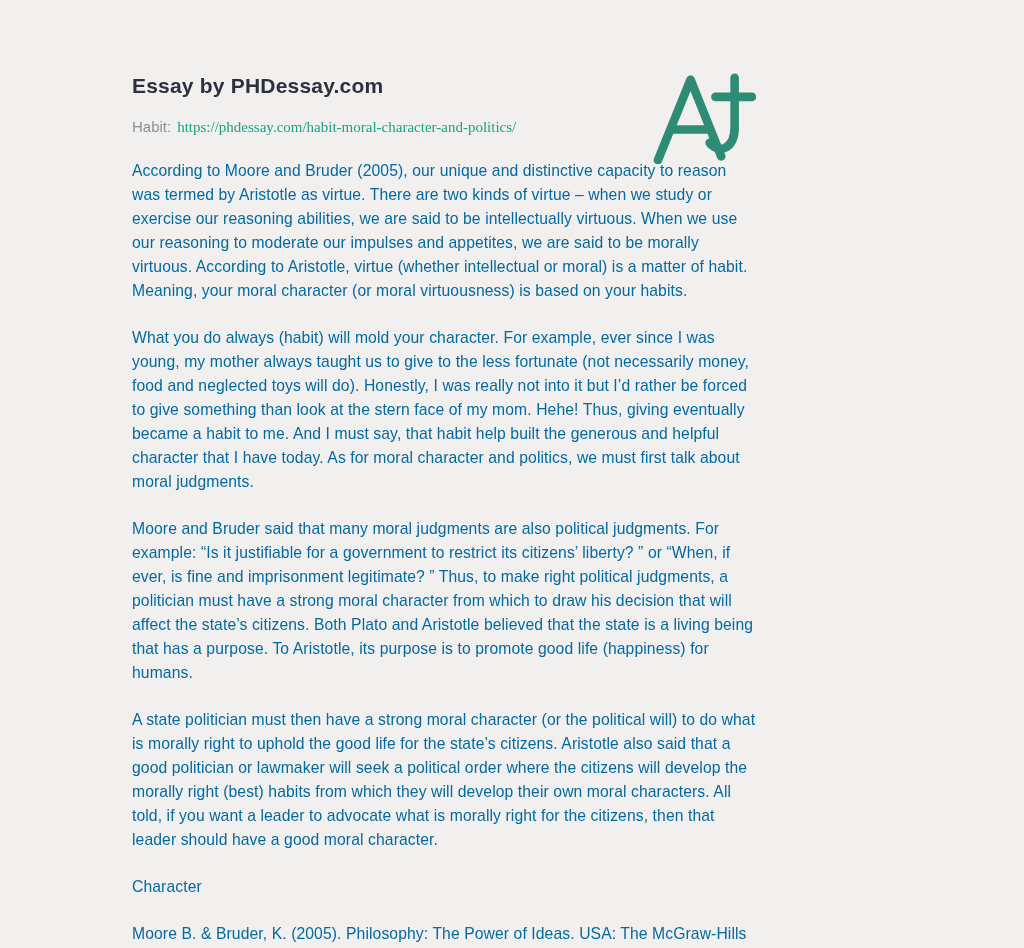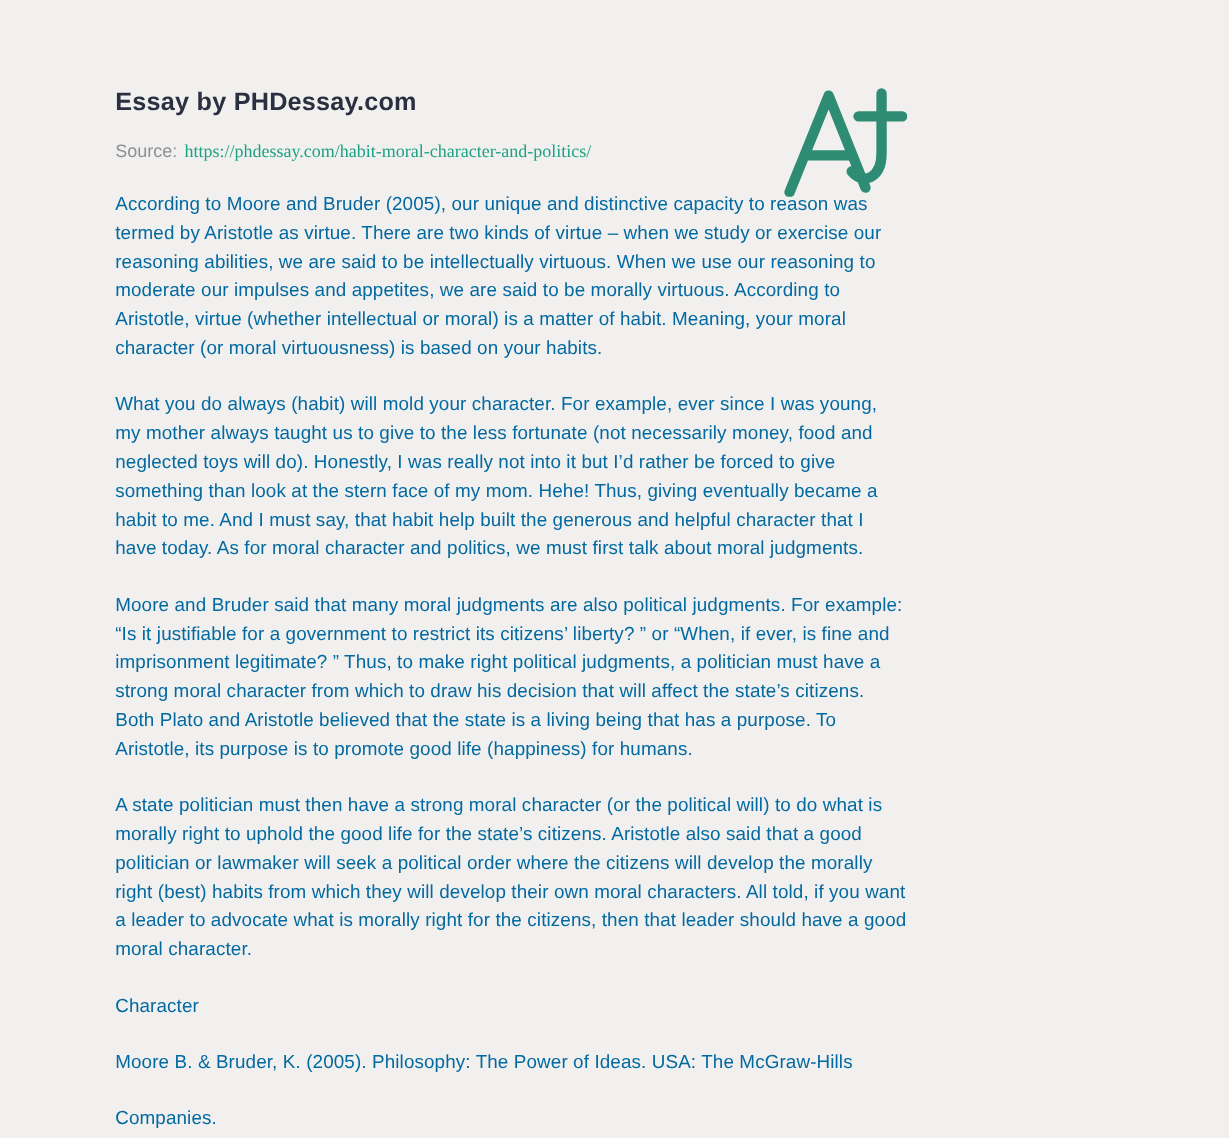--- a/index.html
+++ b/index.html
@@ -6,20 +6,21 @@
   html, body {
     background: #f1f0ee;
     font-family: "Liberation Sans", sans-serif;
   }
   .page {
     position: relative;
     width: 852px;
     height: 948px;
     background: #f1f0ee;
     overflow: hidden;
+    padding-left: 36px;
   }
   .content {
     padding: 0 96px;
   }
   .byline {
     padding-top: 74px;
     font-size: 21px;
     font-weight: 600;
     color: #2b3040;
     letter-spacing: 0.2px;
@@ -66,21 +67,21 @@
 </head>
 <body>
 
 <div class="page">
 
   <div class="content">
 
     <div class="byline">Essay by PHDessay.com</div>
 
     <div class="source-line">
-      <span class="source-label">Source:</span><a class="source-link" href="#">https://phdessay.com/habit-moral-character-and-politics/</a>
+      <span class="source-label">Habit:</span><a class="source-link" href="#">https://phdessay.com/habit-moral-character-and-politics/</a>
     </div>
 
 
     <p class="para">According to Moore and Bruder (2005), our unique and distinctive capacity to reason was termed by Aristotle as virtue. There are two kinds of virtue – when we study or exercise our reasoning abilities, we are said to be intellectually virtuous. When we use our reasoning to moderate our impulses and appetites, we are said to be morally virtuous. According to Aristotle, virtue (whether intellectual or moral) is a matter of habit. Meaning, your moral character (or moral virtuousness) is based on your habits.</p>
 
     <p class="para">What you do always (habit) will mold your character. For example, ever since I was young, my mother always taught us to give to the less fortunate (not necessarily money, food and neglected toys will do). Honestly, I was really not into it but I’d rather be forced to give something than look at the stern face of my mom. Hehe! Thus, giving eventually became a habit to me. And I must say, that habit help built the generous and helpful character that I have today. As for moral character and politics, we must first talk about moral judgments.</p>
 
     <p class="para">Moore and Bruder said that many moral judgments are also political judgments. For example: “Is it justifiable for a government to restrict its citizens’ liberty? ” or “When, if ever, is fine and imprisonment legitimate? ” Thus, to make right political judgments, a politician must have a strong moral character from which to draw his decision that will affect the state’s citizens. Both Plato and Aristotle believed that the state is a living being that has a purpose. To Aristotle, its purpose is to promote good life (happiness) for humans.</p>
 
     <p class="para">A state politician must then have a strong moral character (or the political will) to do what is morally right to uphold the good life for the state’s citizens. Aristotle also said that a good politician or lawmaker will seek a political order where the citizens will develop the morally right (best) habits from which they will develop their own moral characters. All told, if you want a leader to advocate what is morally right for the citizens, then that leader should have a good moral character.</p>

